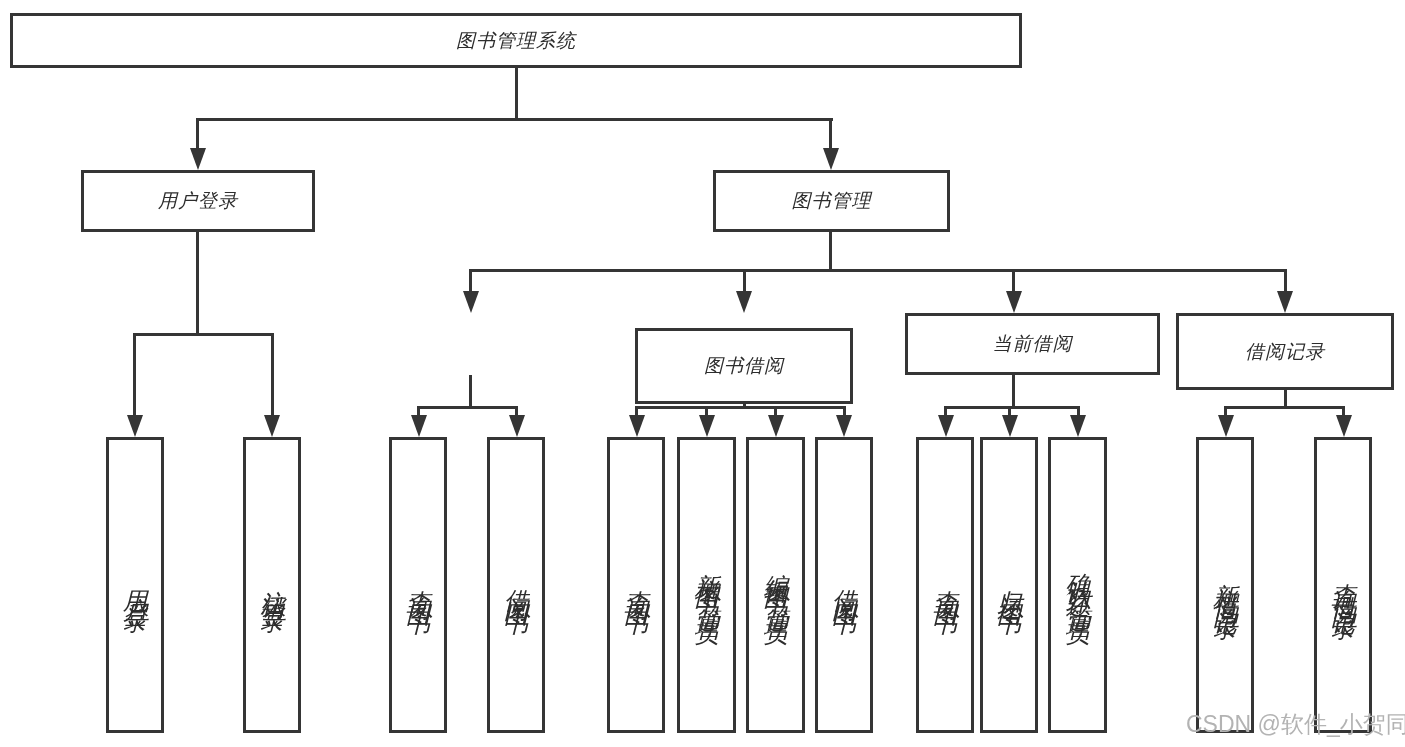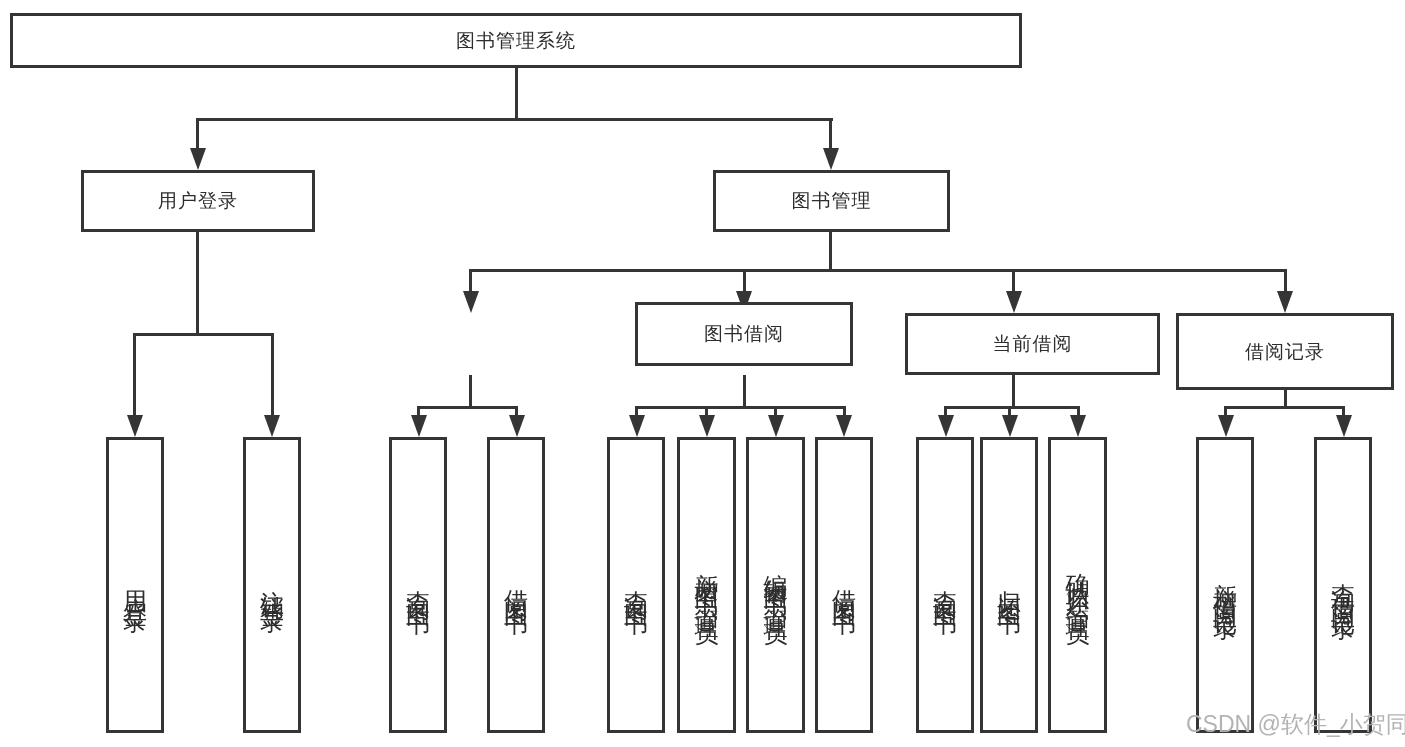--- a/index.html
+++ b/index.html
@@ -18,20 +18,21 @@
   }
   .box{
     position:absolute;
     box-sizing:border-box;
     background:#fff;
     border:3px solid var(--line);
     color:var(--text);
     display:flex;align-items:center;justify-content:center;
     text-align:center;
     z-index:2;
+    font-style:italic;
   }
   .h{font-size:19px;letter-spacing:1px;}
   .v{
     writing-mode:vertical-rl;
     text-orientation:mixed;
     font-size:24px;
     letter-spacing:7px;
     line-height:1;
   }
   .ln{position:absolute;background:var(--line);z-index:1;}
@@ -112,21 +113,21 @@
   <div class="ln" style="left:1224px;top:406px;width:3px;height:12px"></div>
   <div class="arr" style="left:1218px;top:415px"></div>
   <div class="ln" style="left:1342px;top:406px;width:3px;height:12px"></div>
   <div class="arr" style="left:1336px;top:415px"></div>
 
   <div class="box h" style="left:10px;top:13px;width:1012px;height:55px">图书管理系统</div>
 
   <div class="box h" style="left:81px;top:170px;width:234px;height:62px">用户登录</div>
   <div class="box h" style="left:713px;top:170px;width:237px;height:62px">图书管理</div>
 
-  <div class="box h" style="left:635px;top:302px;width:218px;height:64px">图书借阅</div>
+  <div class="box h" style="left:635px;top:328px;width:218px;height:76px">图书借阅</div>
   <div class="box h" style="left:905px;top:313px;width:255px;height:62px">当前借阅</div>
   <div class="box h" style="left:1176px;top:313px;width:218px;height:77px">借阅记录</div>
 
   <div class="box v" style="left:106px;top:437px;width:58px;height:296px">用户登录</div>
   <div class="box v" style="left:243px;top:437px;width:58px;height:296px">注销登录</div>
 
   <div class="box v" style="left:389px;top:437px;width:58px;height:296px">查询图书</div>
   <div class="box v" style="left:487px;top:437px;width:58px;height:296px">借阅图书</div>
 
   <div class="box v" style="left:607px;top:437px;width:58px;height:296px">查询图书</div>

